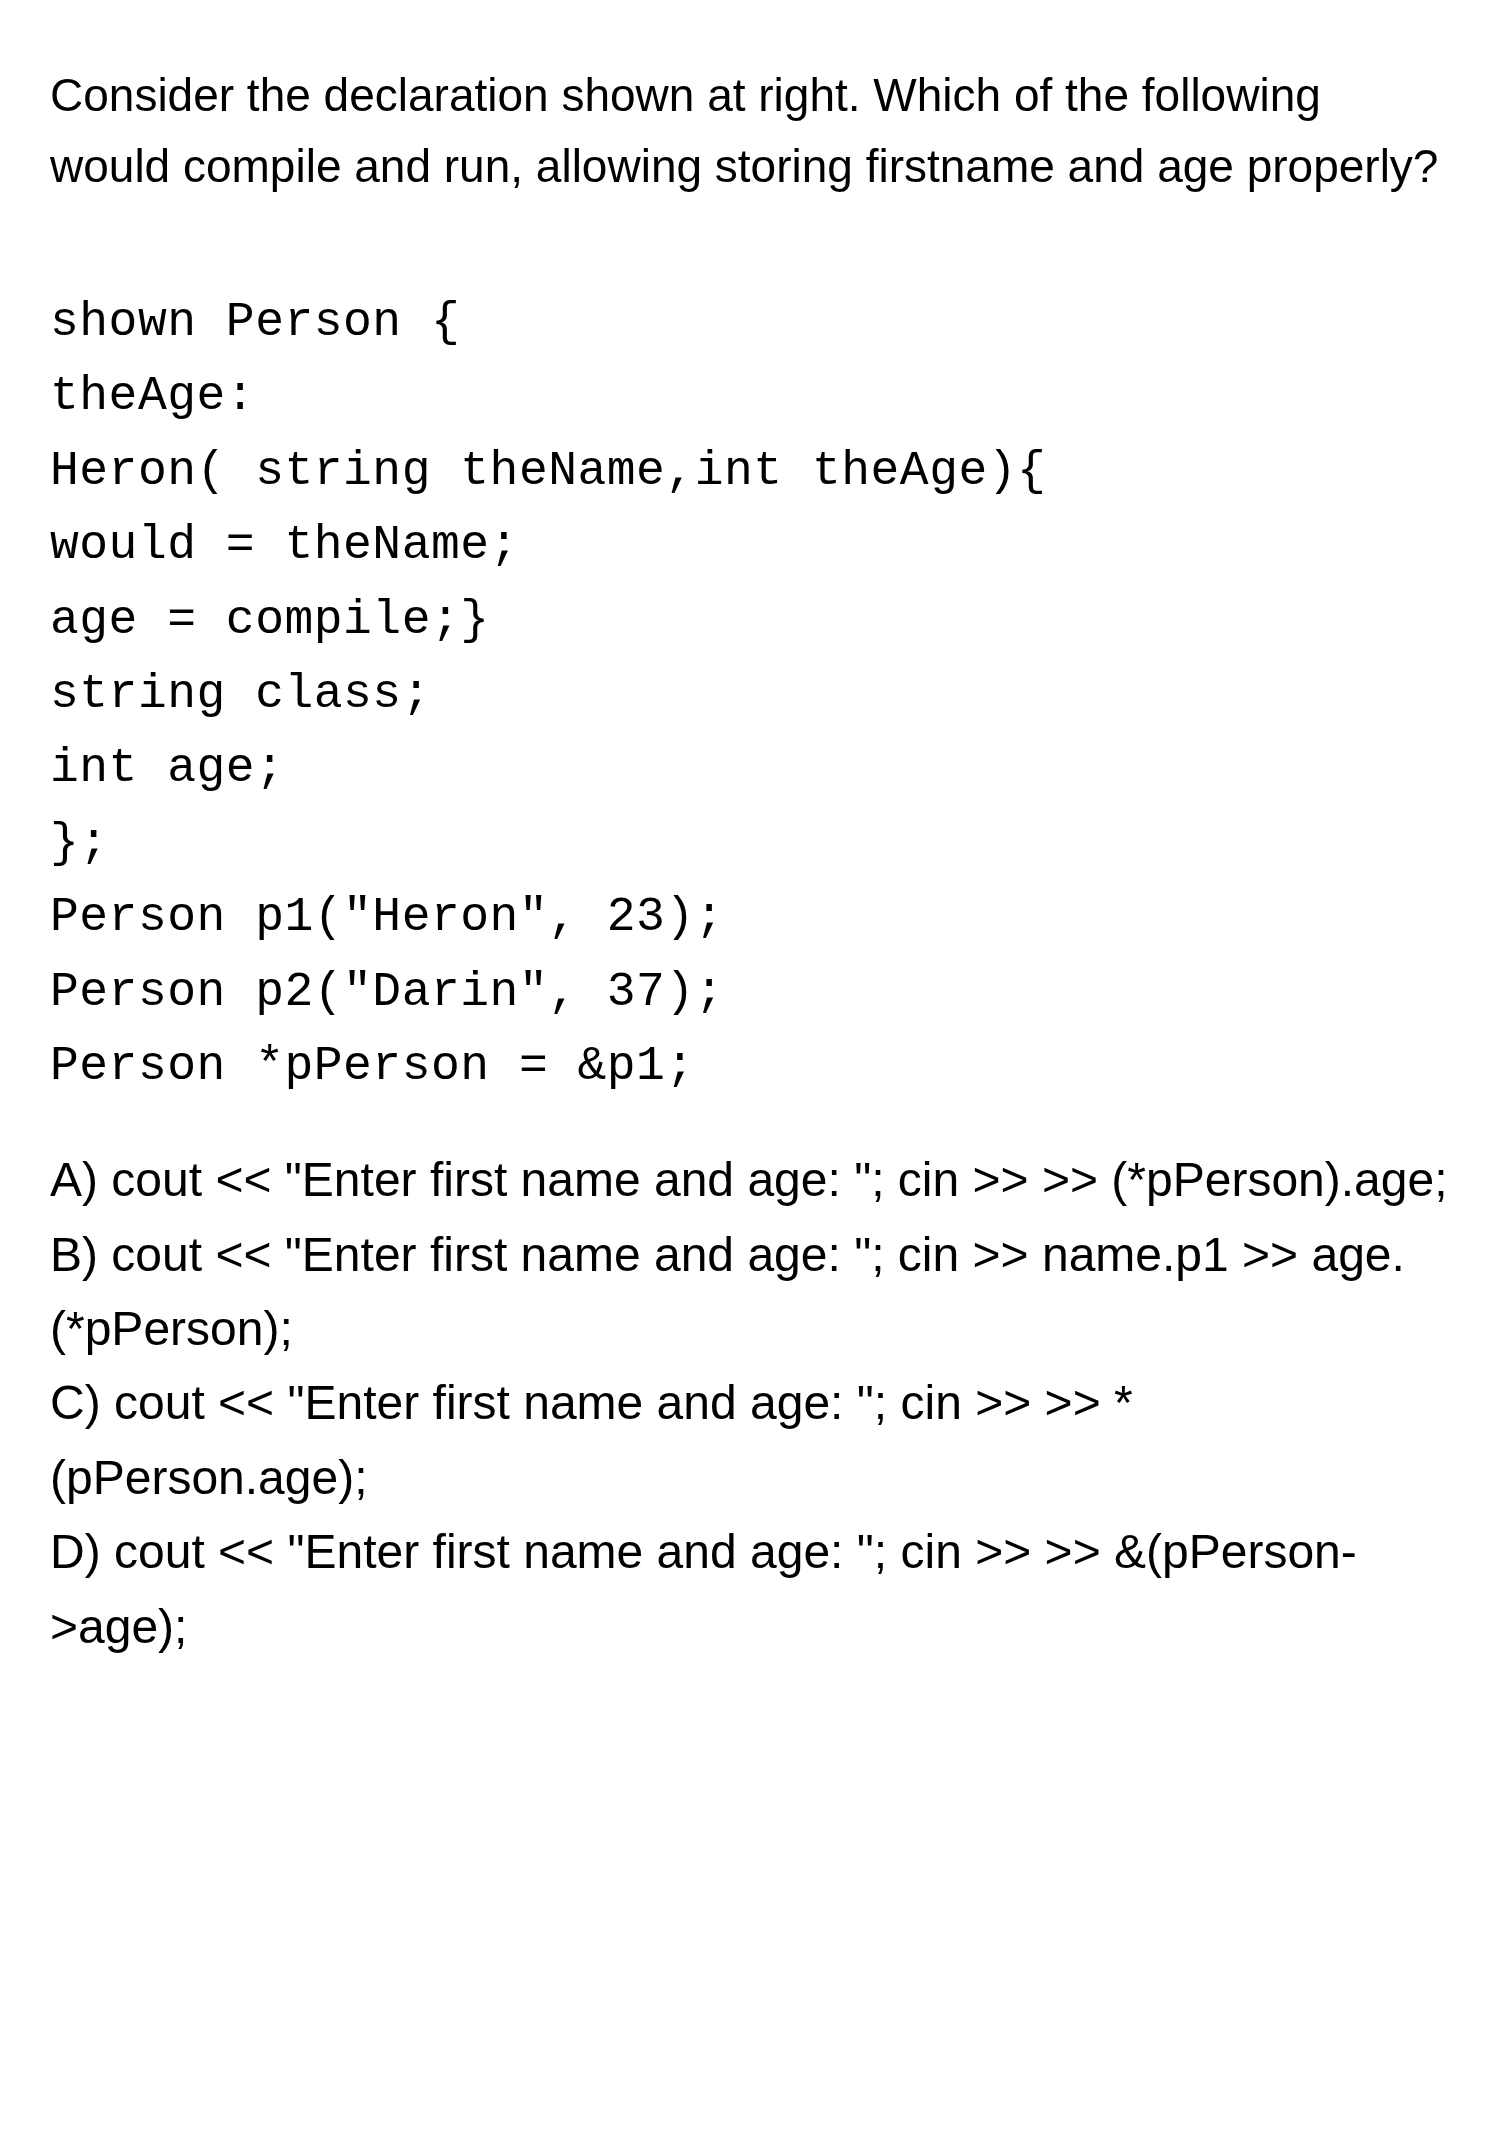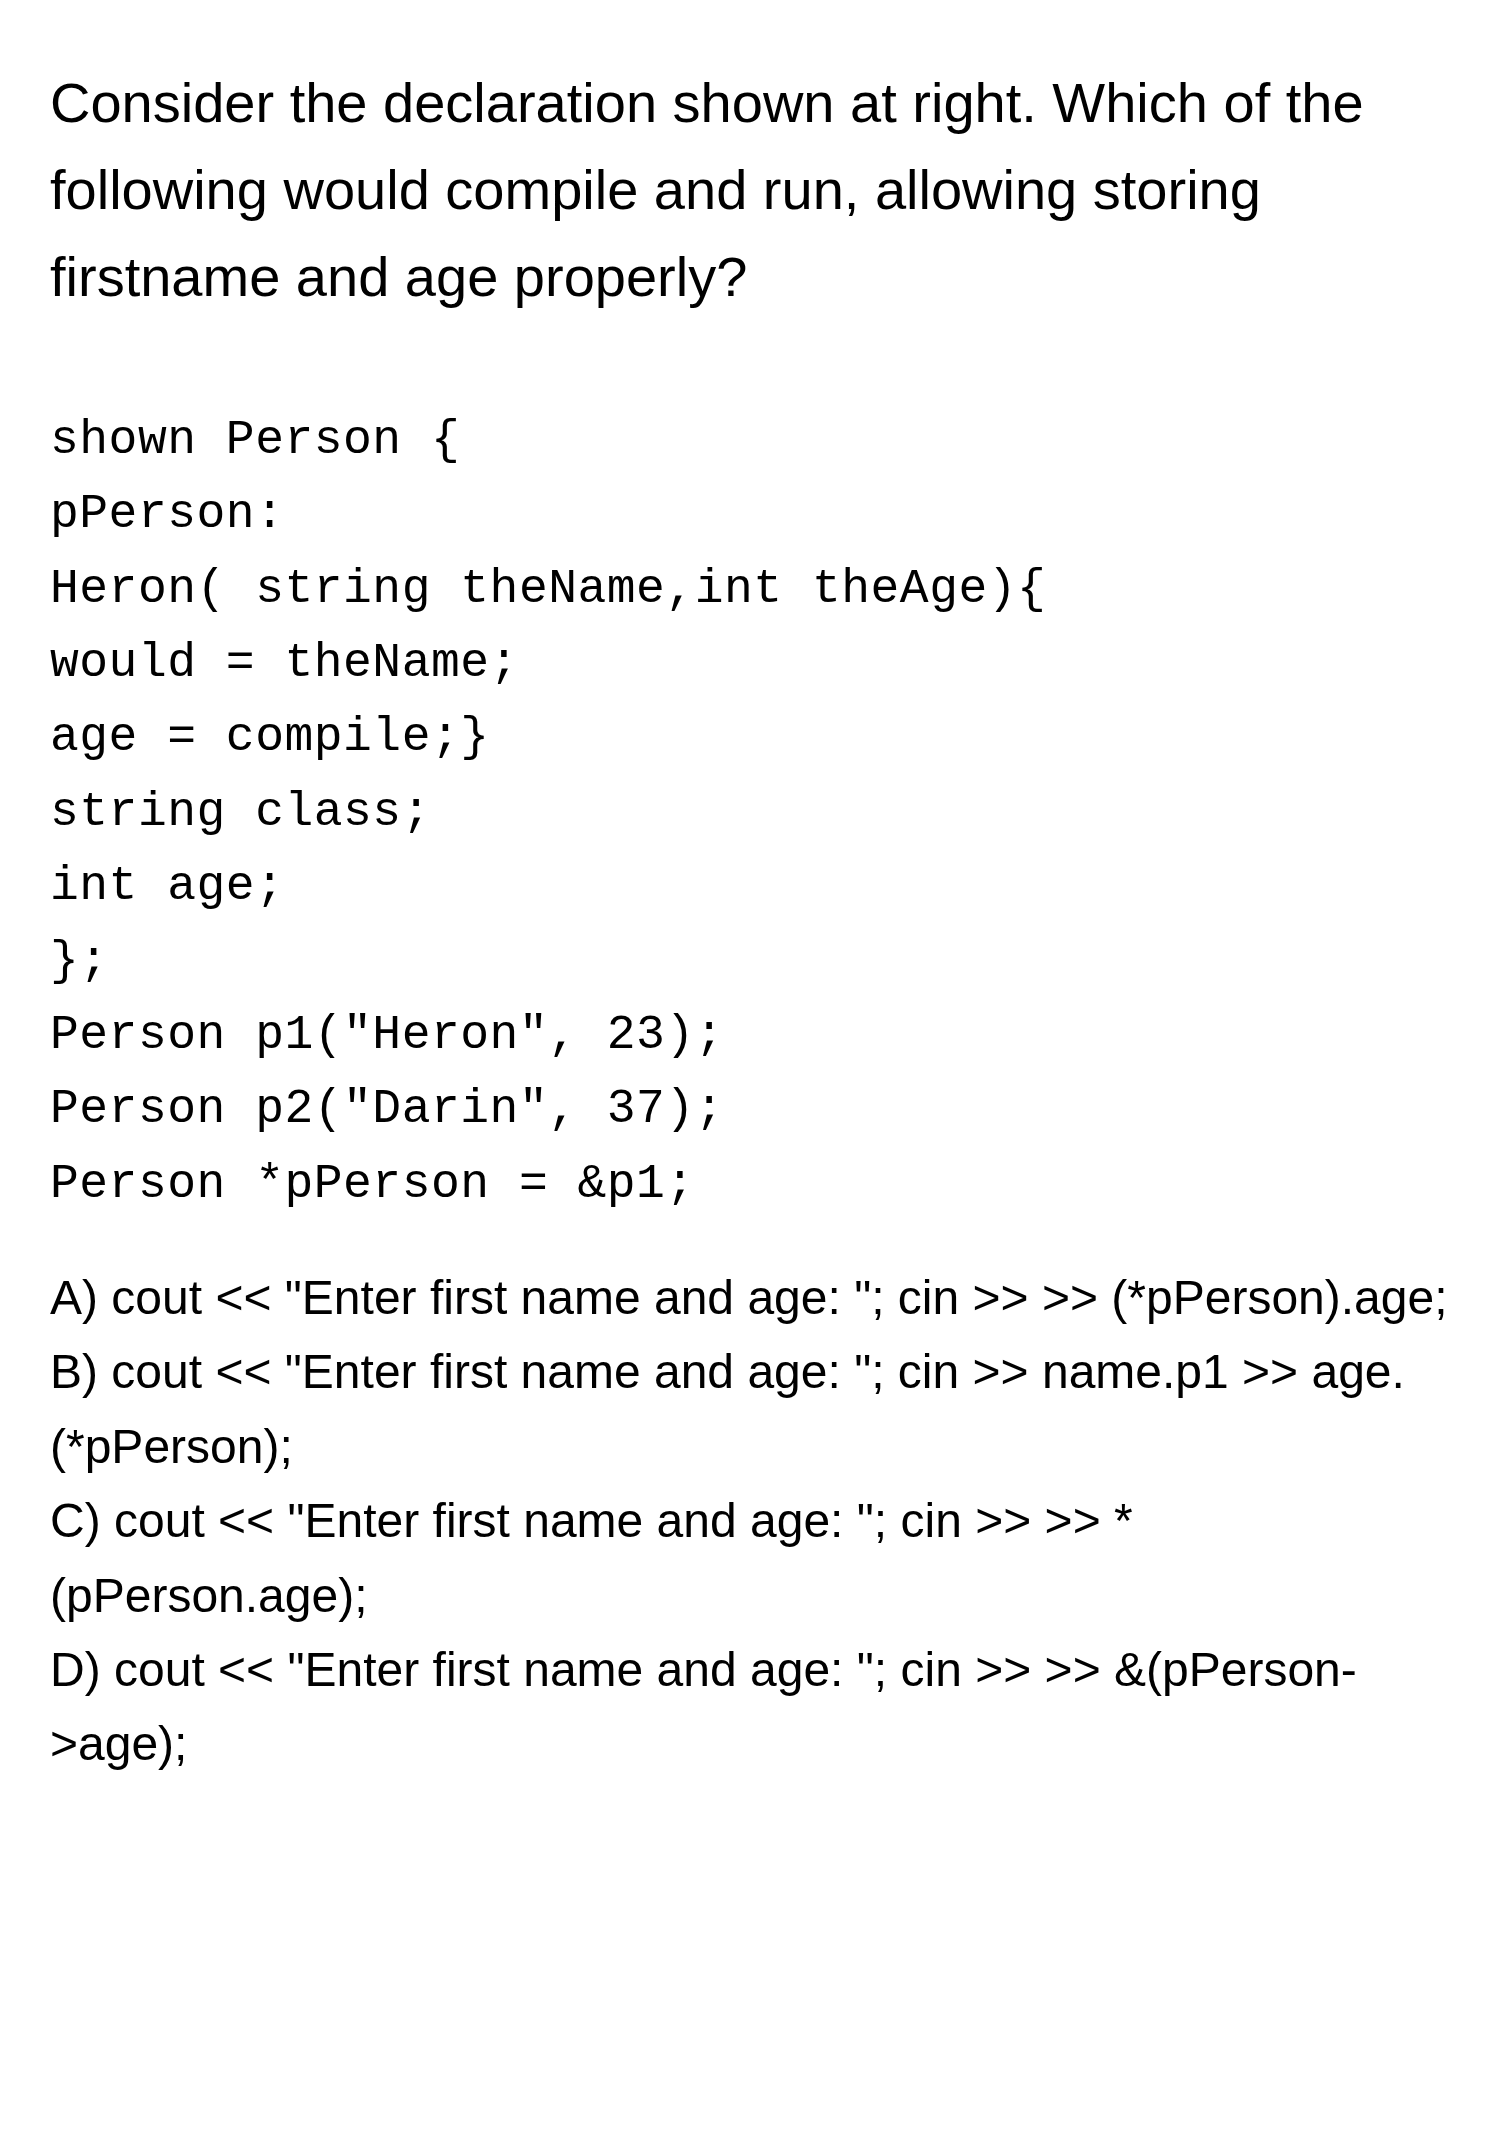--- a/index.html
+++ b/index.html
@@ -9,21 +9,21 @@
   }
   body {
     width: 1500px;
     min-height: 2152px;
     box-sizing: border-box;
     padding: 60px 50px;
     font-family: -apple-system, BlinkMacSystemFont, "Segoe UI", Helvetica, Arial, sans-serif;
     color: #000000;
   }
   .question {
-    font-size: 56px;
+    font-size: 46px;
     line-height: 1.55;
     font-weight: 400;
     margin-bottom: 8px;
   }
   .code {
     font-family: "Courier New", Courier, monospace;
     font-size: 48px;
     line-height: 1.55;
     white-space: pre;
     font-weight: 400;
@@ -39,21 +39,21 @@
     margin-bottom: 0px;
   }
 </style>
 </head>
 <body>
 
 <div class="question">Consider the declaration shown at right. Which of the following would compile and run, allowing storing firstname and age properly?</div>
 
 <div class="code">
 <span>shown Person {</span>
-<span>pPerson:</span>
+<span>theAge:</span>
 <span>Heron( string theName,int theAge){</span>
 <span>would = theName;</span>
 <span>age = compile;}</span>
 <span>string class;</span>
 <span>int age;</span>
 <span>};</span>
 <span>Person p1("Heron", 23);</span>
 <span>Person p2("Darin", 37);</span>
 <span>Person *pPerson = &amp;p1;</span>
 </div>

